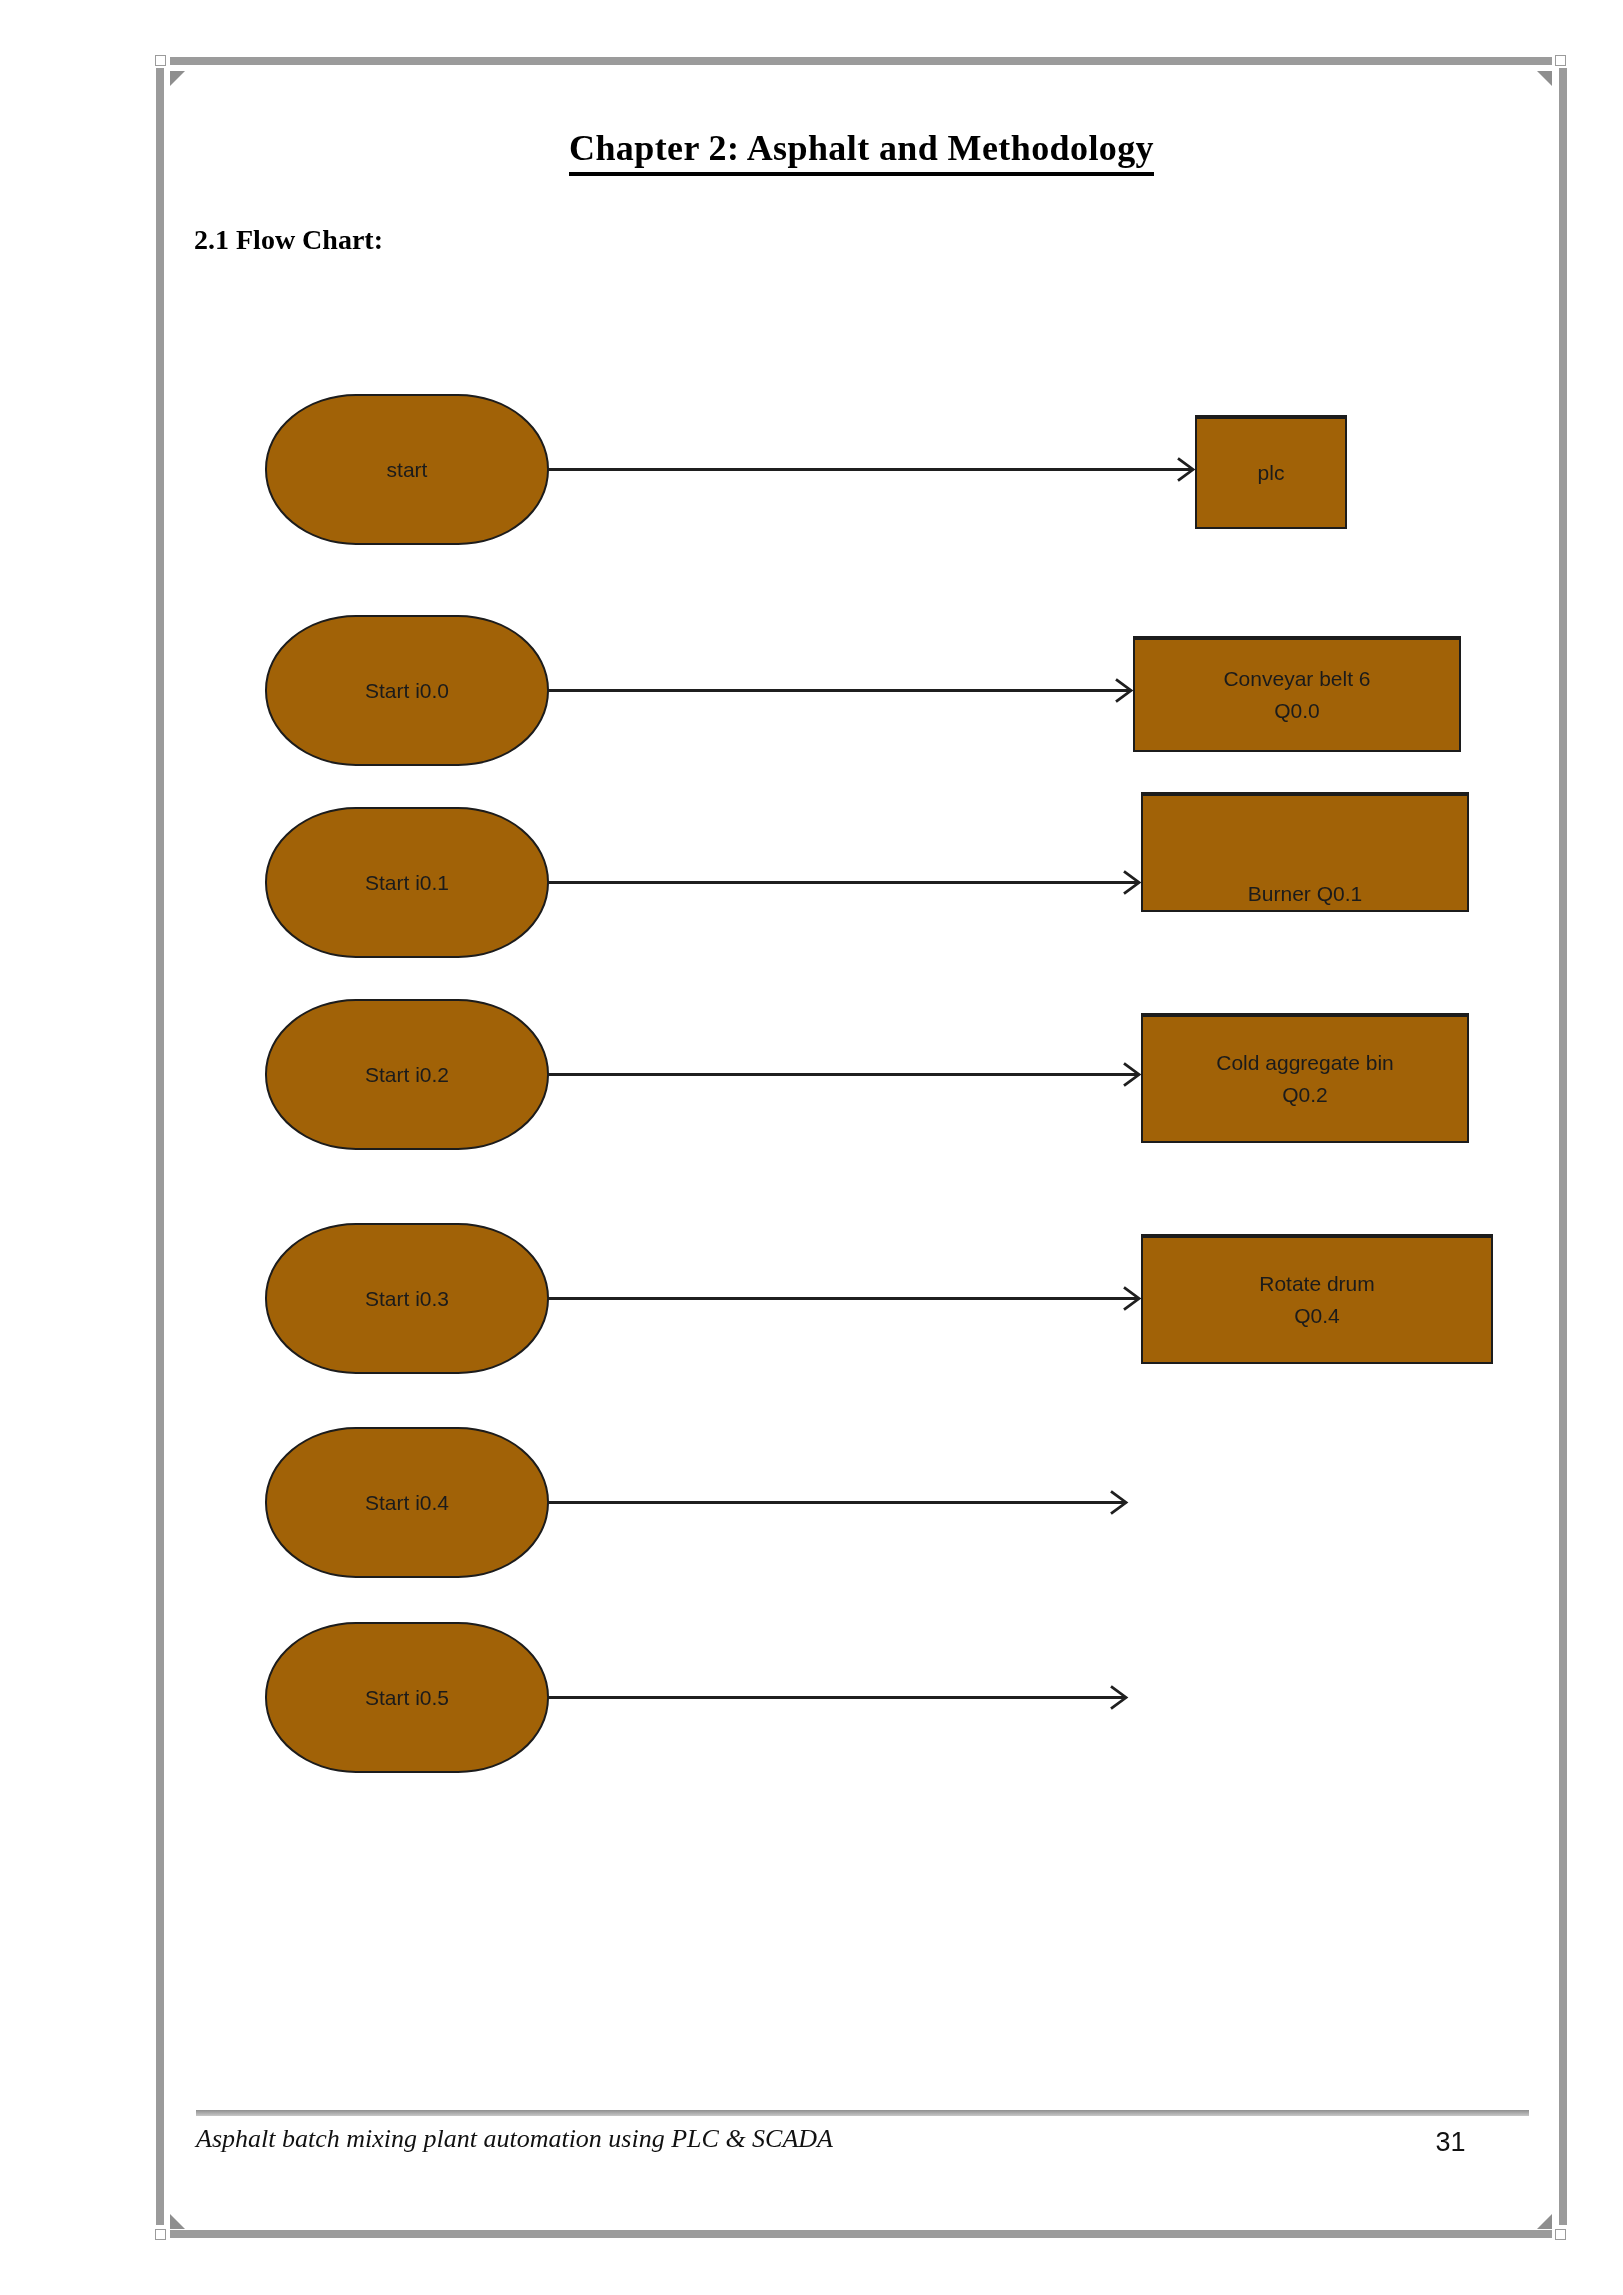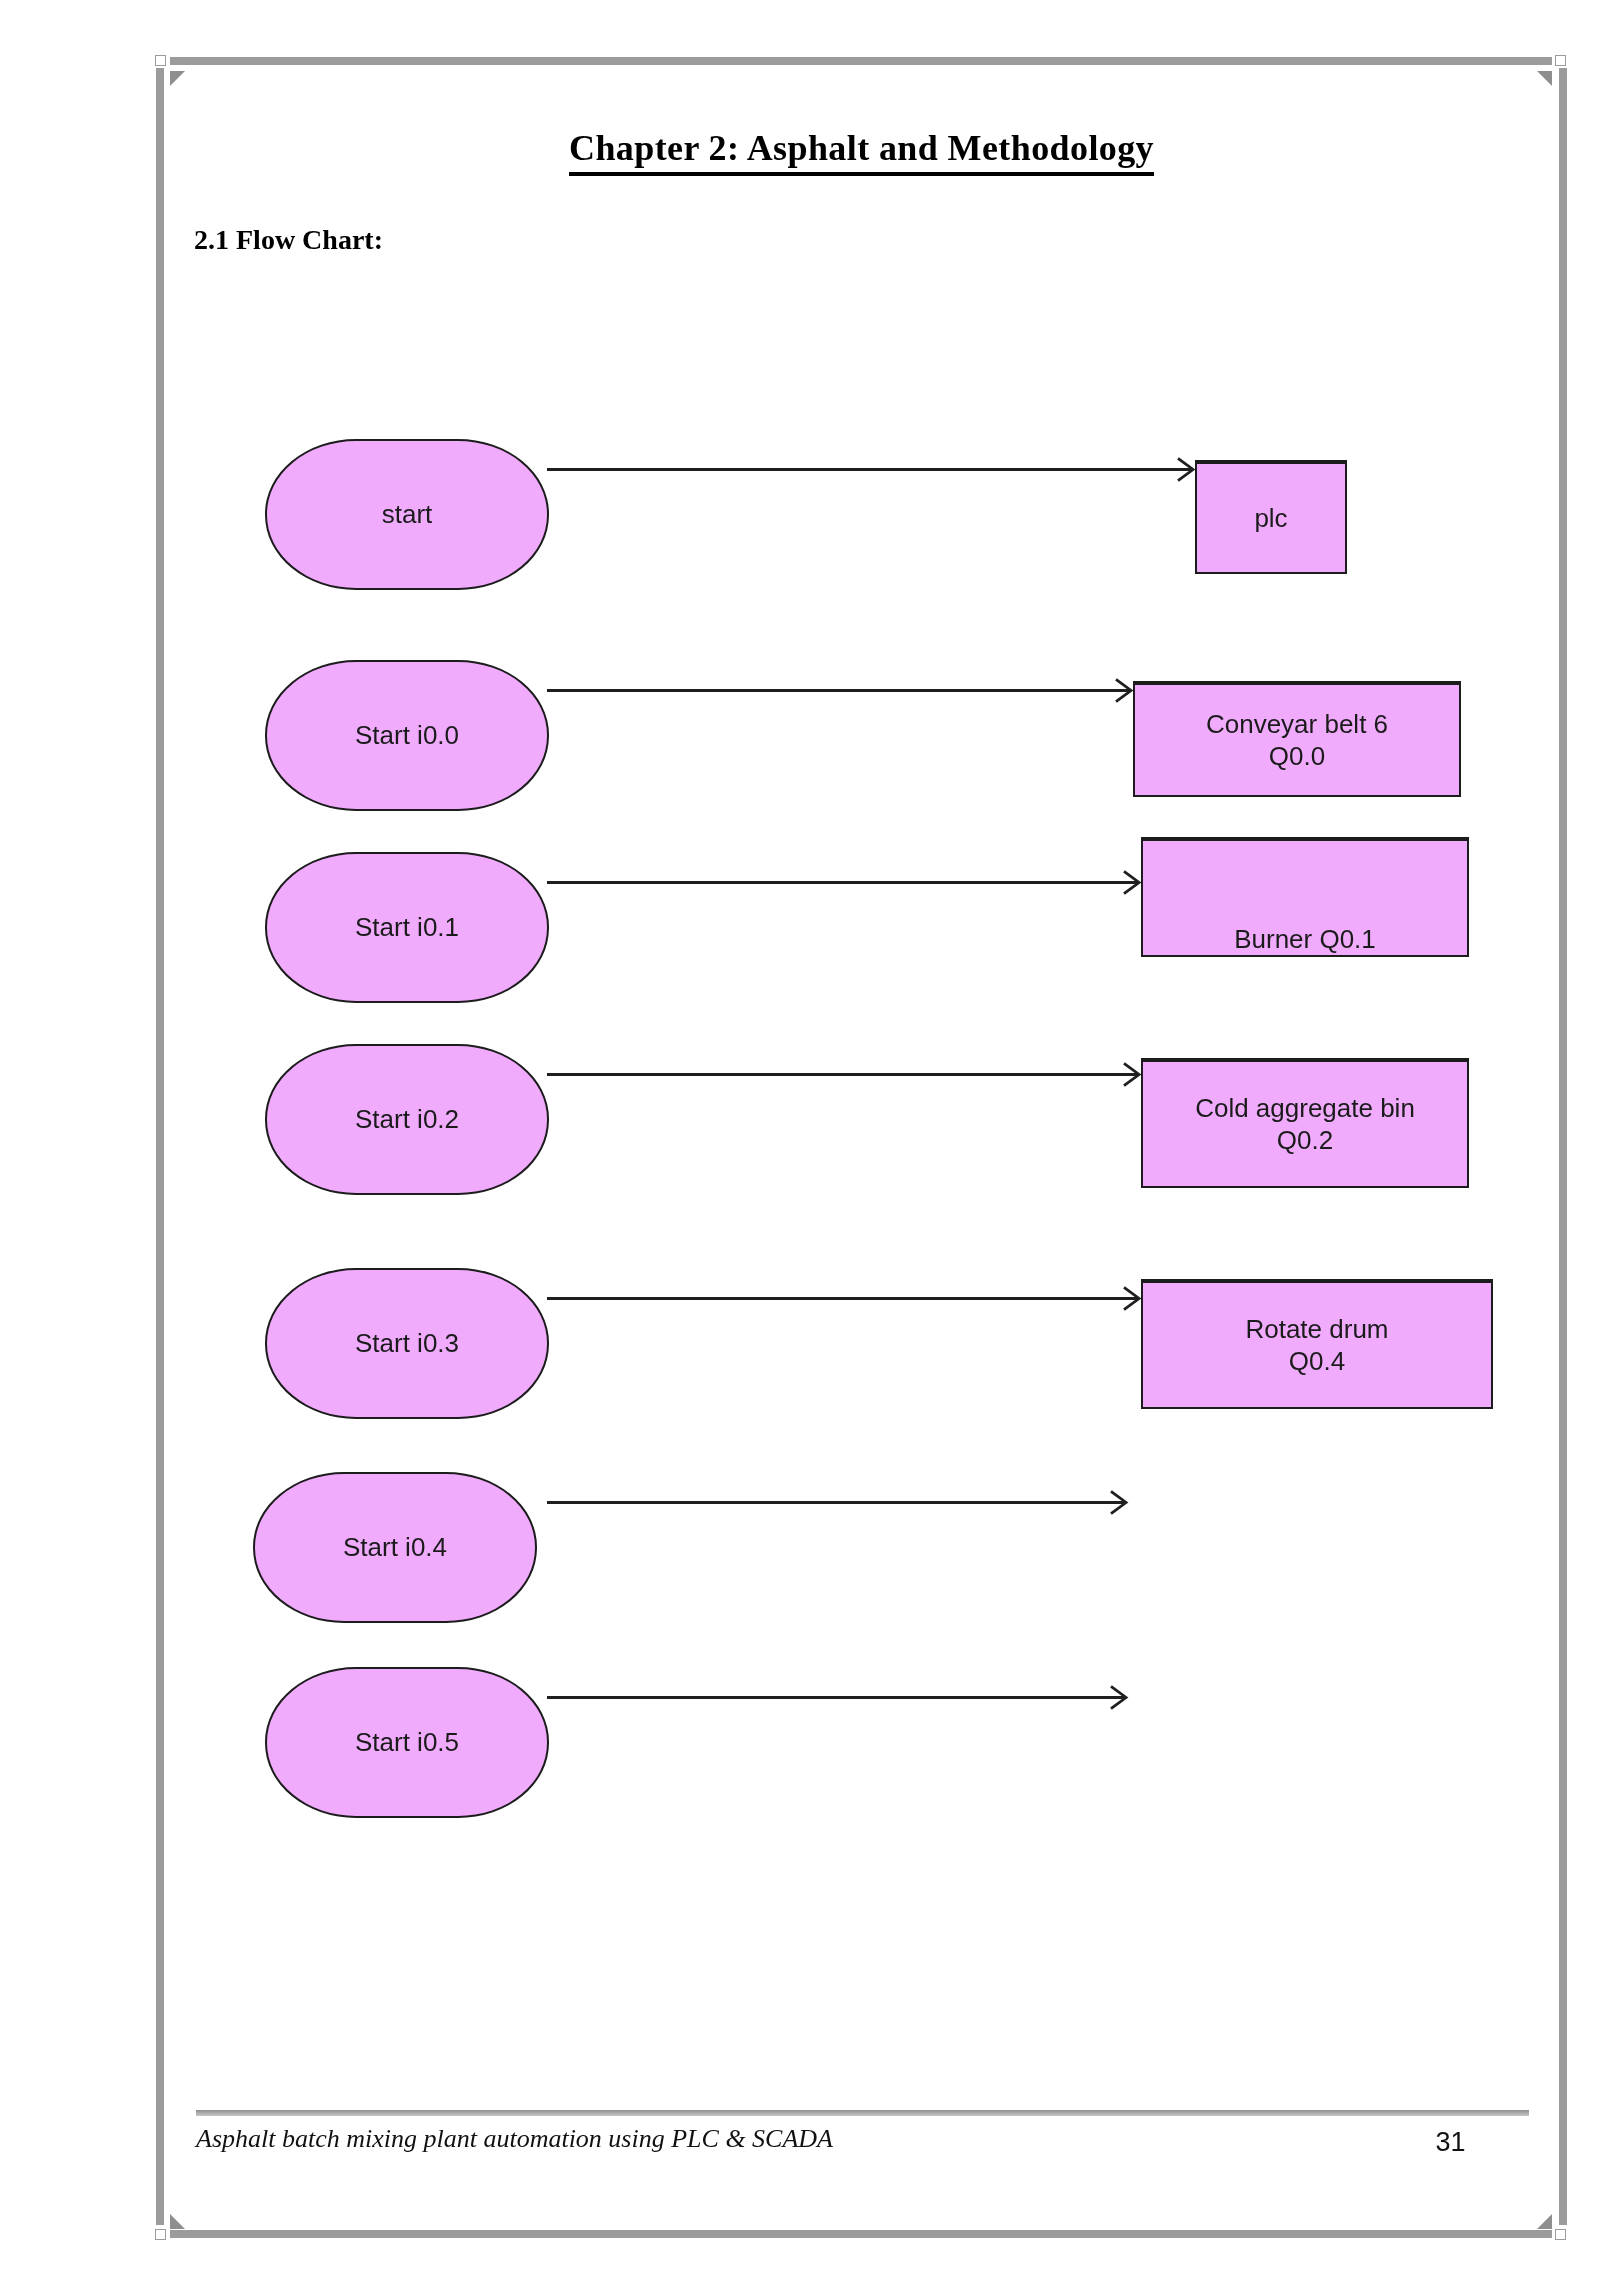--- a/index.html
+++ b/index.html
@@ -36,28 +36,27 @@
     letter-spacing:0.4px;
   }
   .section-heading{
     position:absolute;left:194px;top:224px;
     font-size:28px;font-weight:bold;color:#000;
   }
 
   
   .node{
     position:absolute;
-    background:#f0abfc;
+    background:#a16207;
     border:2.4px solid #1c1c1c;
     box-sizing:border-box;
     display:flex;align-items:center;justify-content:center;
     font-family:"Liberation Sans", sans-serif;
-    font-size:26px;color:#1b1b1b;
+    font-size:21px;color:#1b1b1b;
     text-align:center;
-    margin-top:45px;
   }
   .node.oval{border-radius:91px / 75px;}
   .node.rect{border-top-width:4px;line-height:32px;}
   .rect-label{display:block;}
   .arrow{position:absolute;}
   .arrow line,.arrow polyline{stroke:#1f1f1f;stroke-width:3.5;fill:none;}
 
   
   .footer-rule{
     position:absolute;left:196px;top:2110px;width:1333px;height:5.5px;
@@ -158,21 +157,21 @@
     <line x1="0" y1="22" x2="746" y2="22"></line>
       <polyline points="728,8 747,22 728,36"></polyline>
   </svg>
   <div class="node rect" style="left:1141px;top:1234px;width:352px;height:130px;">
     <span>
       <span class="rect-label">Rotate drum</span>
       <span class="rect-label">Q0.4</span>
     </span>
   </div>
 
-  <div class="node oval" style="left:253px;top:1427px;width:284px;height:151px;">
+  <div class="node oval" style="left:265px;top:1427px;width:284px;height:151px;">
     <span>Start i0.4</span>
   </div>
   <svg class="arrow" style="left:547px;top:1485px;" width="583" height="35" viewBox="0 0 736 44">
     <line x1="0" y1="22" x2="730" y2="22"></line>
       <polyline points="712,8 731,22 712,36"></polyline>
   </svg>
 
   <div class="node oval" style="left:265px;top:1622px;width:284px;height:151px;">
     <span>Start i0.5</span>
   </div>

